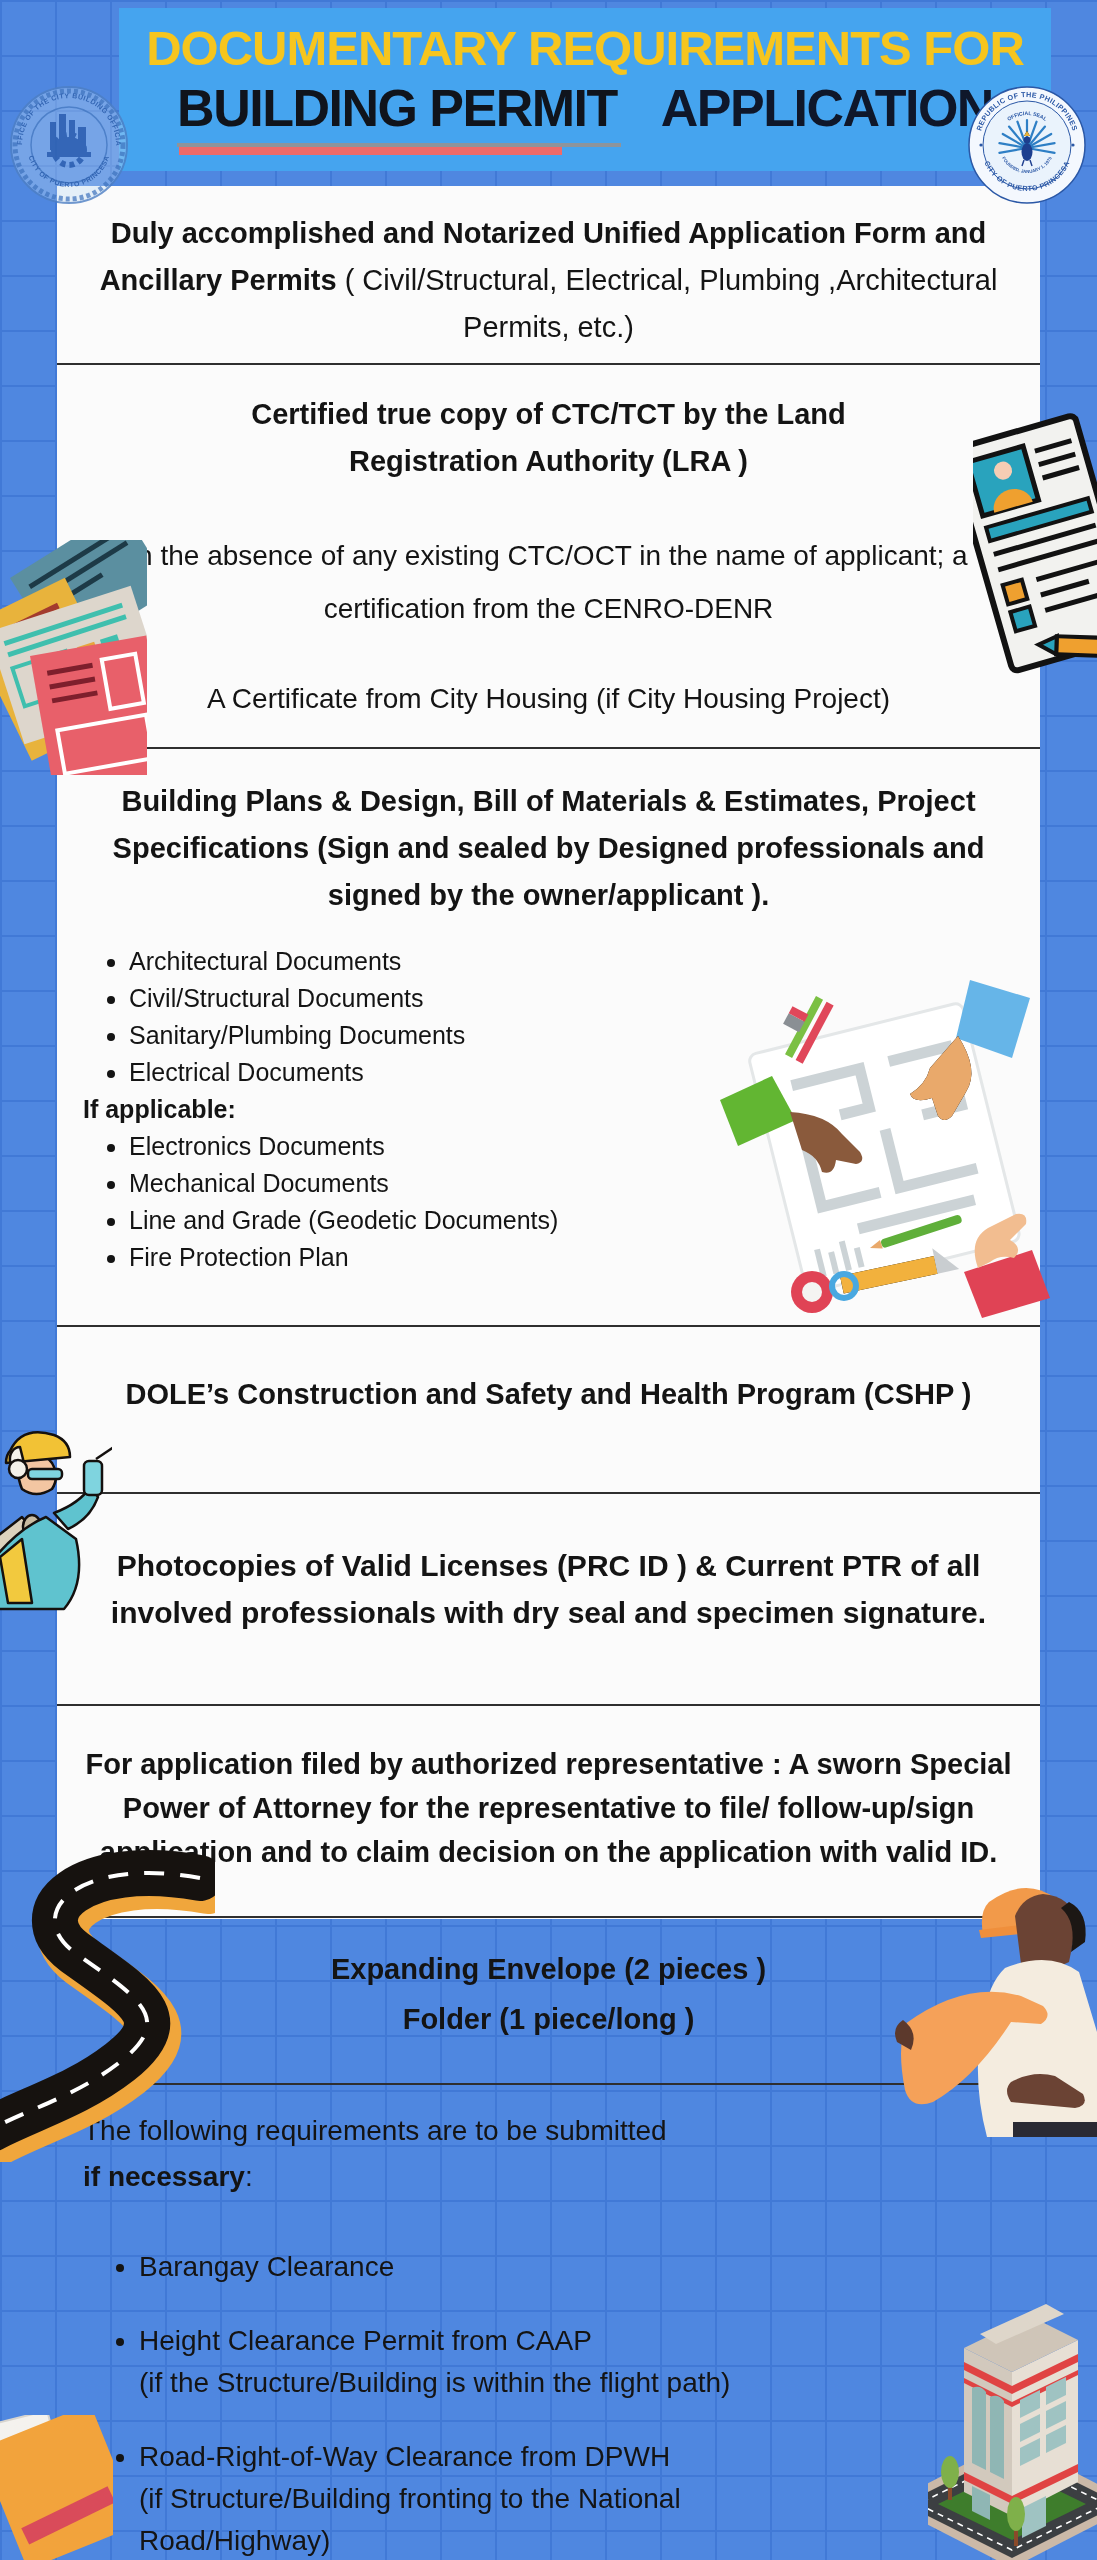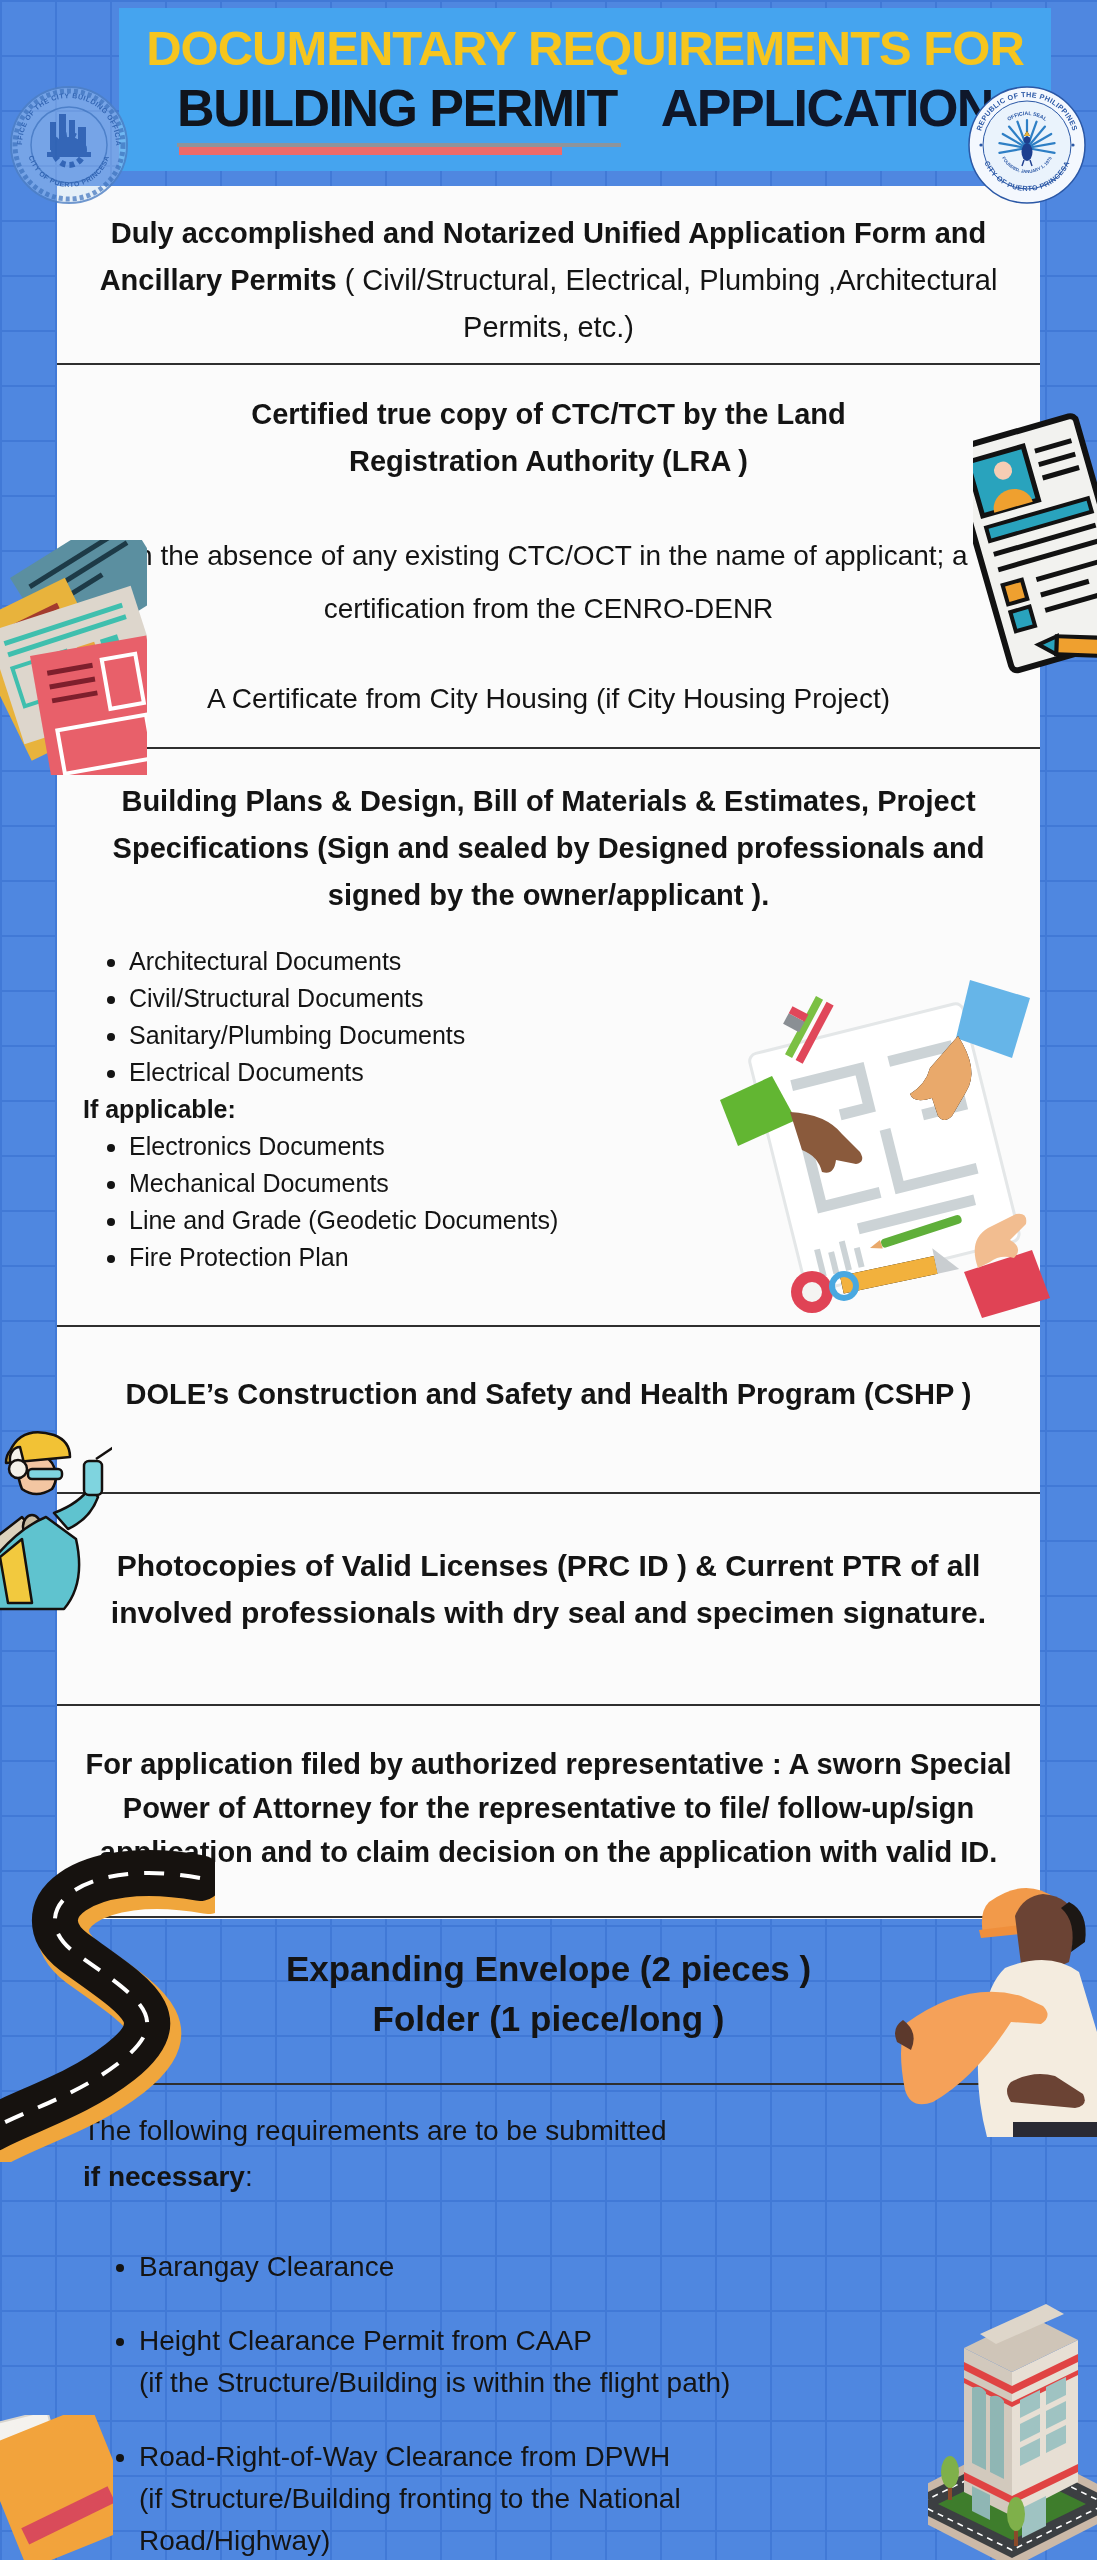--- a/index.html
+++ b/index.html
@@ -35,21 +35,21 @@
   .s2 .p1{margin-top:44px;font-size:28px;line-height:53px;padding:0 40px;}
   .s2 .p2{margin-top:42px;font-size:28px;line-height:44px;padding:0 30px;}
   .s3{top:592px;}
   .s3 .h{font-size:29px;font-weight:700;line-height:47px;padding:0 14px;}
   .plans-list{margin:24px 0 0 0;padding:0 0 0 72px;list-style:disc;}
   .plans-list li{font-size:25px;line-height:37px;}
   .if-app{margin:0 0 0 26px;font-size:25px;font-weight:700;line-height:37px;}
   .s4{top:1192px;font-size:29px;font-weight:700;}
   .s5{top:1356px;font-size:30px;font-weight:700;line-height:47px;padding:0 40px;}
   .s6{top:1556px;font-size:29px;font-weight:700;line-height:44px;padding:0 26px;}
-  .s7{top:1758px;font-size:35px;font-weight:700;line-height:50px;}
+  .s7{top:1758px;font-size:29px;font-weight:700;line-height:50px;}
   .s8{top:1922px;padding:0 16px 0 26px;font-size:28px;line-height:46px;}
   .need-list{margin:46px 0 0 0;padding:0 0 0 56px;list-style:disc;}
   .need-list li{margin-bottom:32px;line-height:42px;}
   .need-list .sub{max-width:700px;}
   svg text{font-family:"Liberation Sans",sans-serif;}
 </style>
 </head>
 <body>
 
 <div class="poster">

